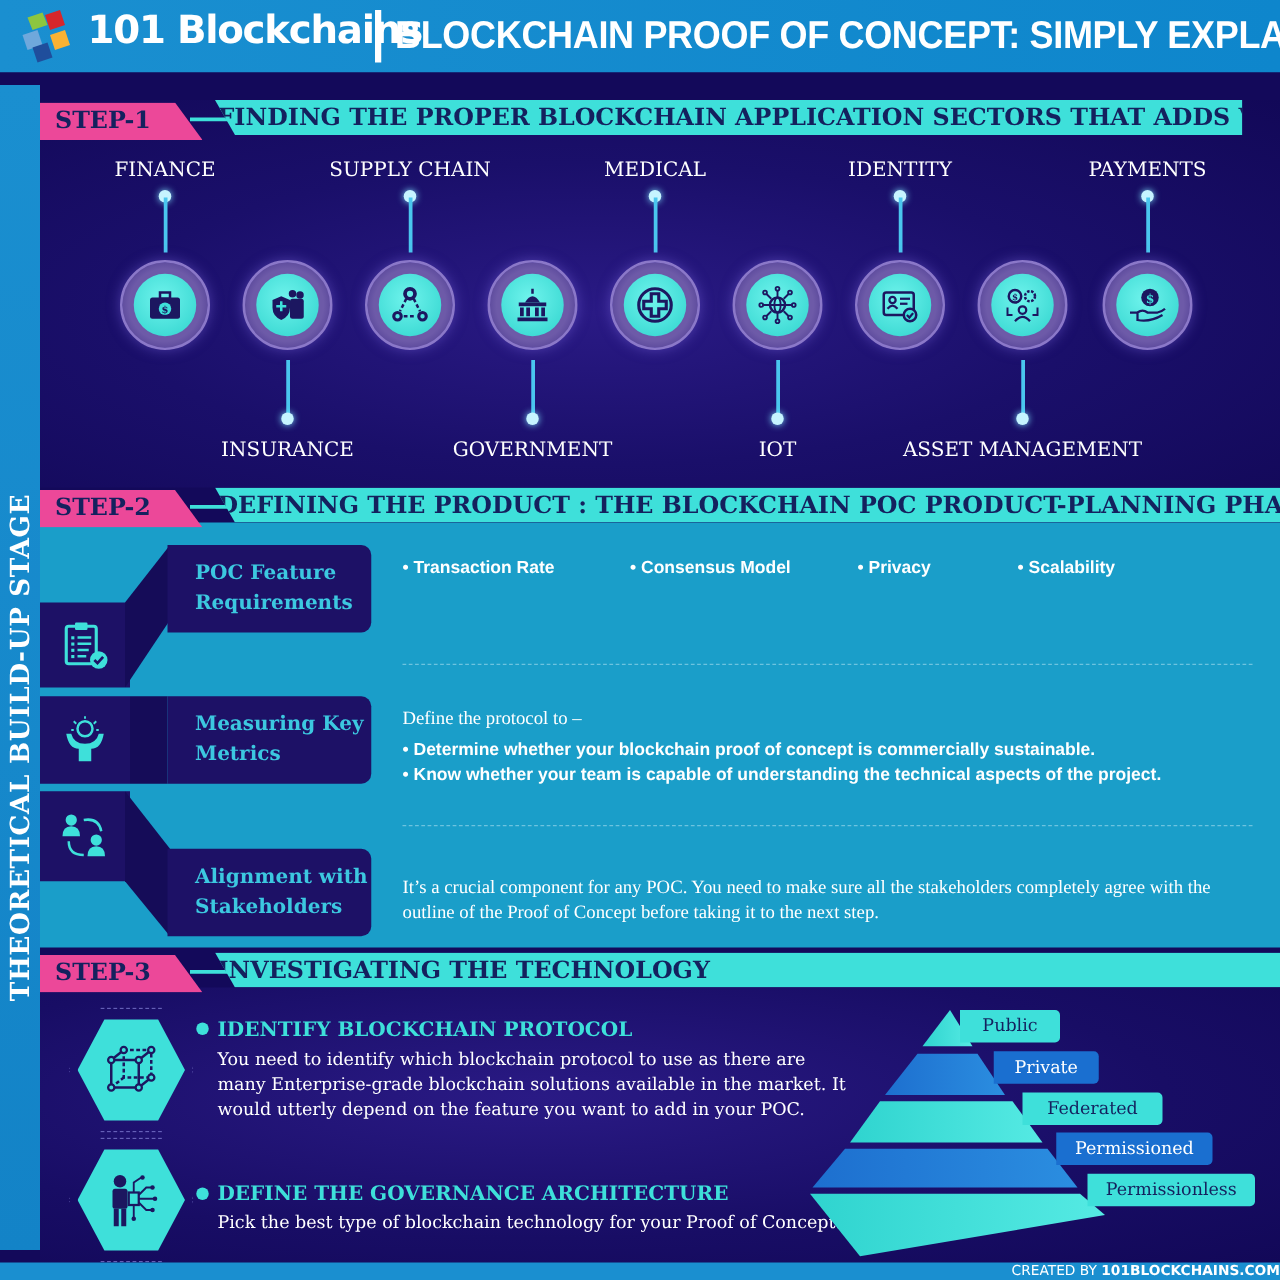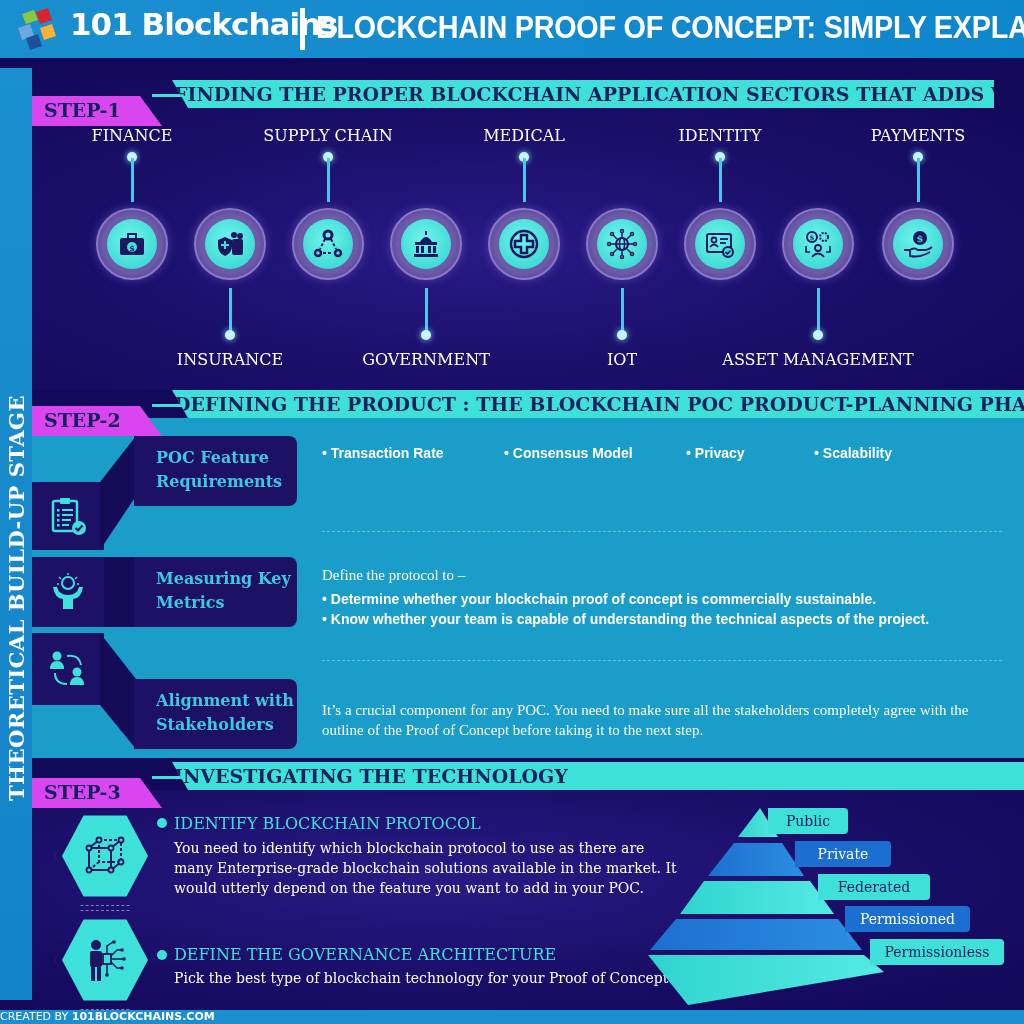--- a/index.html
+++ b/index.html
@@ -17,21 +17,21 @@
   .main{position:absolute;left:0;top:58px;width:1024px;height:952px;background:#13095a}
   .side{position:absolute;left:0;top:68px;width:32px;height:932px;background:linear-gradient(180deg,#1a8fd0,#1383c7)}
   .side-text{position:absolute;left:16px;top:530px;transform:translate(-50%,-50%) rotate(-90deg);white-space:nowrap;font-family:"DejaVu Serif",serif;font-weight:bold;font-size:21px;color:#fff;letter-spacing:0.5px}
 
   .s1bg{position:absolute;left:32px;top:80px;width:992px;height:310px;background:radial-gradient(ellipse at 45% 55%,#2a1a85 0%,#1a0f6a 50%,#120858 100%)}
   .s2bg{position:absolute;left:32px;top:418px;width:992px;height:340px;background:#1a9ec9}
   .s3bg{position:absolute;left:32px;top:790px;width:992px;height:220px;background:radial-gradient(ellipse at 40% 40%,#2a1a85 0%,#180d65 60%,#120858 100%)}
 
   
   .band{position:absolute;left:32px;height:30px}
-  .band .stepbox{position:absolute;left:0;top:16px;width:130px;height:30px;background:#d946ef;clip-path:polygon(0 0,108px 0,130px 30px,0 30px)}
+  .band .stepbox{position:absolute;left:0;top:2px;width:130px;height:30px;background:#ec4899;clip-path:polygon(0 0,108px 0,130px 30px,0 30px)}
   .band .stepbox span{position:absolute;left:12px;top:3px;font-weight:bold;font-size:19px;color:#14215e}
   .band .line{position:absolute;left:120px;top:14px;width:34px;height:3px;background:#3ee0da}
   .band .titlebox{position:absolute;left:140px;top:0;height:28px;background:#3ee0da;clip-path:polygon(0 0,100% 0,100% 100%,16px 100%)}
   .band .titlebox span{position:absolute;left:0;top:3px;font-weight:bold;font-size:19px;color:#14215e;white-space:nowrap}
 
   
   .sector{position:absolute;width:0;height:0}
   .circle{position:absolute;width:72px;height:72px;border-radius:50%;background:radial-gradient(circle,#6d5aa8 60%,#3b2b86 100%);border:2px solid #8b78c9;box-shadow:0 0 10px rgba(120,100,220,.5)}
   .circle .inner{position:absolute;left:9px;top:9px;width:50px;height:50px;border-radius:50%;background:radial-gradient(circle at 45% 40%,#6ff3ec,#2ed3cd);display:flex;align-items:center;justify-content:center}
   .circle .inner svg{width:32px;height:32px}
@@ -48,26 +48,26 @@
   .desc{position:absolute;left:322px;width:680px;font-family:"Liberation Serif",serif;font-size:15px;line-height:20px;color:#fff}
   .desc .b{font-weight:bold}
   .dash{position:absolute;left:322px;width:680px;border-top:1px dashed #6dc3df}
   .bullets-row{display:flex;font-weight:bold;font-size:14px;margin-top:2px}
   .bullets-row div{width:182px}
 
   
   .hex{position:absolute;width:86px;height:86px;clip-path:polygon(25% 3%,75% 3%,100% 50%,75% 97%,25% 97%,0 50%);background:#3ee0da;display:flex;align-items:center;justify-content:center}
   .hexout{position:absolute;width:100px;height:100px;border:1px dashed #7d7bd0;clip-path:polygon(25% 0,75% 0,100% 50%,75% 100%,25% 100%,0 50%)}
   .hex svg{width:48px;height:48px}
-  .s3head{position:absolute;left:174px;font-weight:normal;font-size:16px;color:#3ee0da}
+  .s3head{position:absolute;left:174px;font-weight:bold;font-size:16px;color:#3ee0da}
   .s3dot{position:absolute;width:10px;height:10px;border-radius:50%;background:#3ee0da}
   .s3text{position:absolute;left:174px;width:510px;font-size:14px;line-height:20px;color:#fff}
 
   .tier{position:absolute;height:26px;border-radius:0 4px 4px 0;display:flex;align-items:center;justify-content:center;font-size:14px}
-  .footer{position:absolute;left:0;top:1010px;width:1024px;height:14px;background:#1a8fd0;font-family:"DejaVu Sans",sans-serif;font-size:11px;color:#fff;text-align:left;line-height:14px}
+  .footer{position:absolute;left:0;top:1010px;width:1024px;height:14px;background:#1a8fd0;font-family:"DejaVu Sans",sans-serif;font-size:11px;color:#fff;text-align:right;line-height:14px}
   .footer b{font-weight:bold}
 </style>
 </head>
 <body>
 
 <div class="header">
   <svg class="logo" viewBox="0 0 50 48">
     <polygon points="8,8 20,4 24,14 12,18" fill="#8dc63f"></polygon>
     <polygon points="22,6 34,2 38,14 26,18" fill="#d7262b"></polygon>
     <polygon points="4,22 16,18 20,30 8,34" fill="#6fa8dc"></polygon>
@@ -434,20 +434,20 @@
         <stop offset="1" stop-color="#2b8ee0"></stop>
       </linearGradient>
   </defs>
   <polygon points="112,8 90,37 130,37" fill="url(#cy)"></polygon>
   <polygon points="86,43 134,43 156,76 60,76" fill="url(#bl)"></polygon>
   <polygon points="56,81 162,81 186,114 32,114" fill="url(#cy)"></polygon>
   <polygon points="28,119 190,119 214,150 2,150" fill="url(#bl)"></polygon>
   <polygon points="0,155 216,155 236,172 40,205" fill="url(#cy)"></polygon>
 </svg>
 <div class="tier" style="left:768px;top:808px;width:80px;background:#3ee0da;color:#14215e">Public</div>
-<div class="tier" style="left:795px;top:841px;width:96px;background:#1a6fd0;color:#fff">Private</div>
+<div class="tier" style="left:795px;top:841px;width:84px;background:#1a6fd0;color:#fff">Private</div>
 <div class="tier" style="left:818px;top:874px;width:112px;background:#3ee0da;color:#14215e">Federated</div>
 <div class="tier" style="left:845px;top:906px;width:125px;background:#1a6fd0;color:#fff">Permissioned</div>
 <div class="tier" style="left:870px;top:939px;width:134px;background:#3ee0da;color:#14215e">Permissionless</div>
 
 <div class="footer">
   <span>CREATED BY </span><b>101BLOCKCHAINS.COM</b>
 </div>
 
 </body></html>

